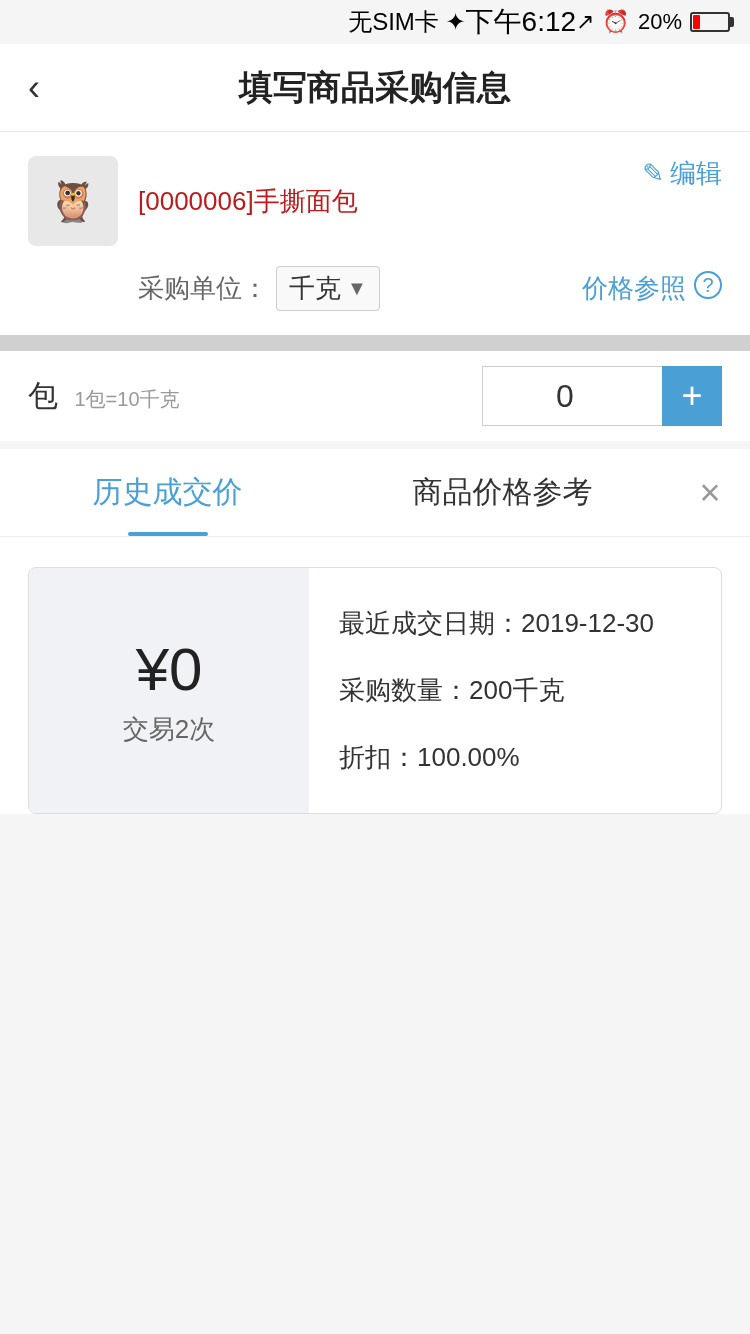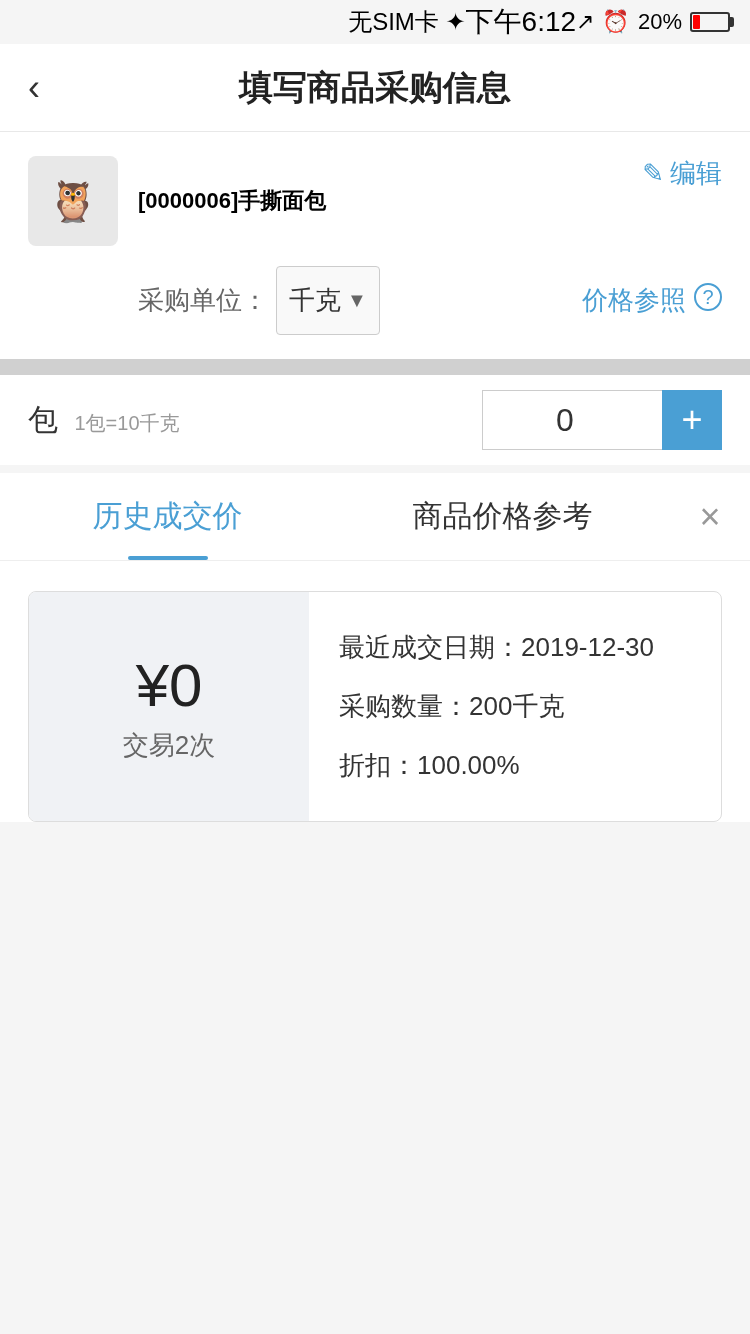--- a/index.html
+++ b/index.html
@@ -124,23 +124,23 @@
       display: flex;
       align-items: center;
       justify-content: center;
       flex-shrink: 0;
     }
     .owl-icon {
       font-size: 40px;
       color: #999;
     }
     .product-name {
-      font-size: 22px;
-      color: #000000;
-      font-weight: 700;
+      font-size: 26px;
+      color: #b91c1c;
+      font-weight: 400;
     }
     .edit-btn {
       display: flex;
       align-items: center;
       gap: 6px;
       color: #4a9fd4;
       font-size: 26px;
       cursor: pointer;
     }
     .product-unit-row {
@@ -151,21 +151,21 @@
     }
     .unit-label {
       font-size: 26px;
       color: #666;
     }
     .unit-select {
       display: flex;
       align-items: center;
       border: 1px solid #ccc;
       border-radius: 4px;
-      padding: 16px 12px;
+      padding: 4px 12px;
       font-size: 26px;
       color: #333;
       background: #f9f9f9;
       margin-left: 8px;
     }
     .unit-select-arrow {
       margin-left: 6px;
       font-size: 20px;
       color: #666;
     }
@@ -317,21 +317,21 @@
     .price-trades {
       font-size: 26px;
       color: #666;
       margin-top: 8px;
     }
     .price-card-right {
       flex: 1;
       padding: 36px 30px;
       display: flex;
       flex-direction: column;
-      gap: 20px;
+      gap: 28px;
     }
     .price-detail-row {
       font-size: 26px;
       color: #333;
       line-height: 1.5;
     }
 
     
     .bottom-space {
       background: #f5f5f5;

